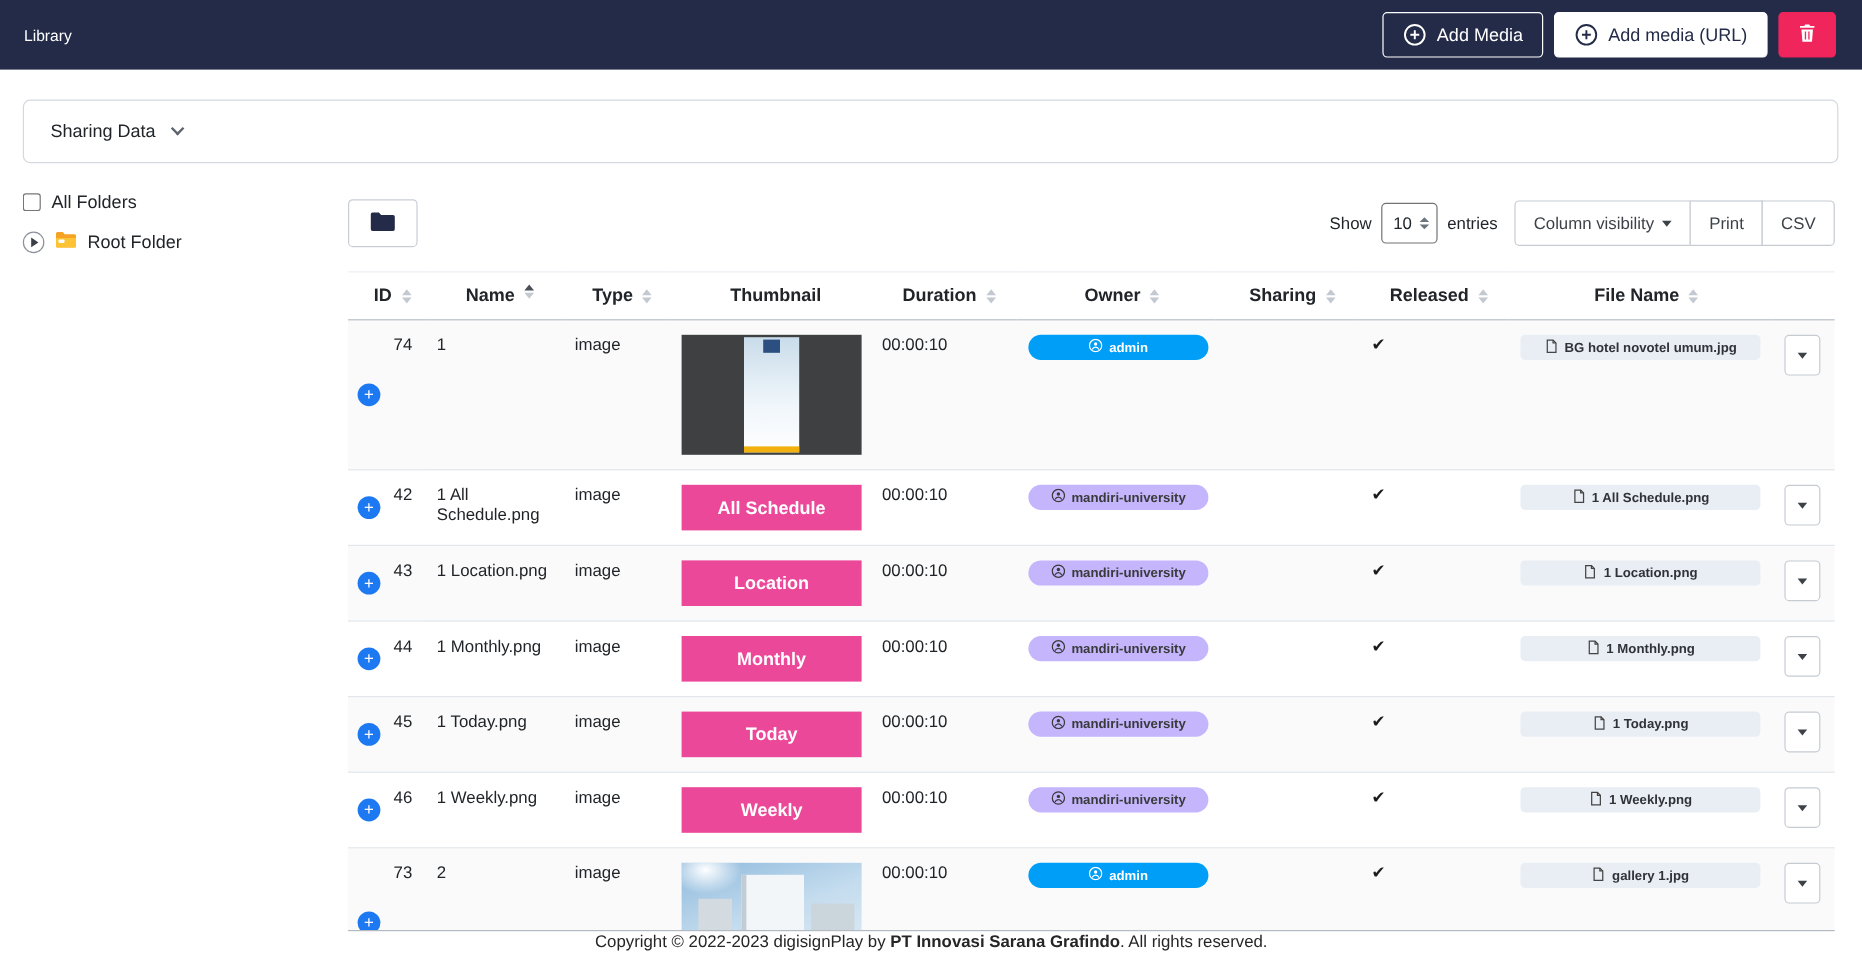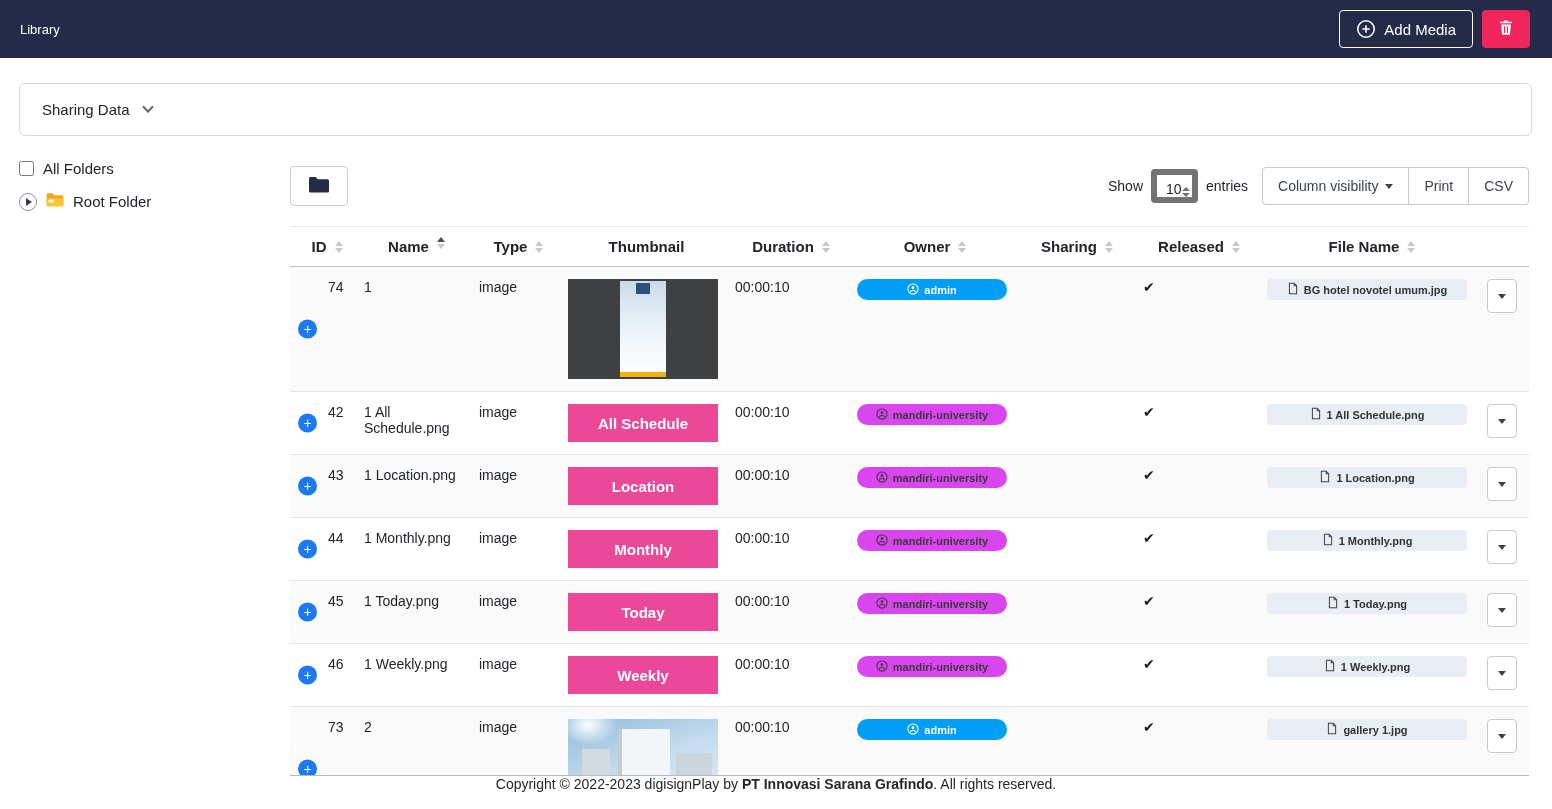--- a/index.html
+++ b/index.html
@@ -27,21 +27,21 @@
   .tree-row { display:flex; align-items:center; gap:8px; margin-top:13px; font-size:15px; cursor:pointer; }
   .expand-node { width:18px; height:18px; border:1px solid #8c929b; border-radius:50%; display:inline-flex; align-items:center; justify-content:center; background:#fff; }
   .expand-node i { width:0; height:0; border-left:6px solid #3a3f46; border-top:4px solid transparent; border-bottom:4px solid transparent; margin-left:2px; }
 
   .main { flex:1; min-width:0; margin-left:22px; }
 
   
   .toolbar { margin-top:30px; margin-bottom:20px; height:40px; display:flex; align-items:center; justify-content:space-between; }
   .folder-btn { width:58px; height:40px; border:1px solid #c9ced4; border-radius:4px; background:#fff; display:inline-flex; align-items:center; justify-content:center; cursor:pointer; }
   .tb-right { display:flex; align-items:center; font-size:14px; color:#212529; }
-  .fake-select { width:47px; height:34px; border:6px solid #737373; border-radius:4px; display:inline-flex; align-items:flex-end; justify-content:space-between; padding:0 6px 0 9px; margin:0 8px; cursor:pointer; background:#fff; }
+  .fake-select { width:47px; height:34px; border:1px solid #737373; border-radius:4px; display:inline-flex; align-items:center; justify-content:space-between; padding:0 6px 0 9px; margin:0 8px; cursor:pointer; background:#fff; }
   .spin { display:inline-flex; flex-direction:column; gap:2px; }
   .spin i { width:0; height:0; border-left:4px solid transparent; border-right:4px solid transparent; }
   .spin .u { border-bottom:4px solid #6c757d; }
   .spin .d { border-top:4px solid #6c757d; }
   .entries { margin-right:14px; }
   .btn-group { display:inline-flex; }
   .gbtn { height:38px; background:#fff; border:1px solid #c6cbd2; color:#3c4248; font-size:14px; display:inline-flex; align-items:center; gap:7px; padding:0 15px; cursor:pointer; margin-left:-1px; }
   .gbtn:first-child { border-radius:4px 0 0 4px; margin-left:0; }
   .gbtn:last-child { border-radius:0 4px 4px 0; }
   .caret { width:0; height:0; border-left:4px solid transparent; border-right:4px solid transparent; border-top:5px solid #3c4248; display:inline-block; }
@@ -70,21 +70,21 @@
   .t74 .chip { width:14px; height:11px; background:#2b4f80; margin:2px auto 0; }
   .t74 .bar { position:absolute; bottom:0; left:0; right:0; height:5px; background:#f2b10e; }
   .t73 { background:linear-gradient(160deg,#8fbadd 0%,#c4dcee 45%,#e9f2f8 100%); }
   .t73 .b1 { position:absolute; left:14px; top:30px; width:28px; height:80px; background:#d3dae0; }
   .t73 .b2 { position:absolute; left:50px; top:10px; width:52px; height:100px; background:#f3f6f8; border-left:4px solid #c2ccd4; }
   .t73 .b3 { position:absolute; right:6px; top:34px; width:36px; height:76px; background:#cbd5dc; }
   .t73 .glare { position:absolute; left:-10px; top:-14px; width:60px; height:40px; background:radial-gradient(closest-side,#ffffff,rgba(255,255,255,0)); }
 
   .owner-pill { display:inline-flex; align-items:center; justify-content:center; gap:5px; width:150px; height:21px; border-radius:11px; font-size:11px; font-weight:700; }
   .owner-admin { background:#009ef7; color:#fff; }
-  .owner-plain { background:#d946ef; color:#3a3a3a;justify-content:center; }
+  .owner-plain { background:#c4b5fd; color:#3a3a3a;justify-content:center; }
 
   .released-check { font-size:14px; color:#1c1c1c; font-weight:700; padding-left:2px; }
 
   .file-pill { display:inline-flex; align-items:center; justify-content:center; gap:6px; width:200px; height:21px; background:#e9eef5; border-radius:4px; font-size:11px; font-weight:700; color:#2f3337; white-space:nowrap; overflow:hidden; }
 
   .action-btn { width:30px; height:34px; border:1px solid #c6cbd2; border-radius:4px; background:#fff; display:inline-flex; align-items:center; justify-content:center; cursor:pointer; }
 
   
   .footer { text-align:center; font-size:14px; color:#262626; margin-top:0; }
   .footer b { font-weight:700; }
@@ -96,20 +96,29 @@
   <div class="topbar-title">Library</div>
   <div class="topbar-actions">
     <button class="btn btn-outline-light">
       <span class="plus-circle">
         <svg width="20" height="20" viewBox="0 0 20 20" fill="none" stroke="currentColor" stroke-width="1.6">
             <circle cx="10" cy="10" r="8.2"></circle>
             <path d="M10 6.3v7.4M6.3 10h7.4"></path>
           </svg>
       </span>
       <span>Add Media</span>
+    </button>
+    <button class="btn btn-light">
+      <span class="plus-circle">
+        <svg width="20" height="20" viewBox="0 0 20 20" fill="none" stroke="currentColor" stroke-width="1.6">
+            <circle cx="10" cy="10" r="8.2"></circle>
+            <path d="M10 6.3v7.4M6.3 10h7.4"></path>
+          </svg>
+      </span>
+      <span>Add media (URL)</span>
     </button>
     <button class="btn btn-danger">
       <span>
         <svg width="16" height="17" viewBox="0 0 16 16" fill="#fff">
             <path d="M6.2 1h3.6l.6 1.2H14v1.5H2V2.2h3.6zM3.2 5h9.6l-.8 10.2H4z"></path>
             <path d="M6 6.8h1.1v6.6H6zM8.9 6.8H10v6.6H8.9z" fill="#f0255c"></path>
           </svg>
       </span>
     </button>
   </div>

